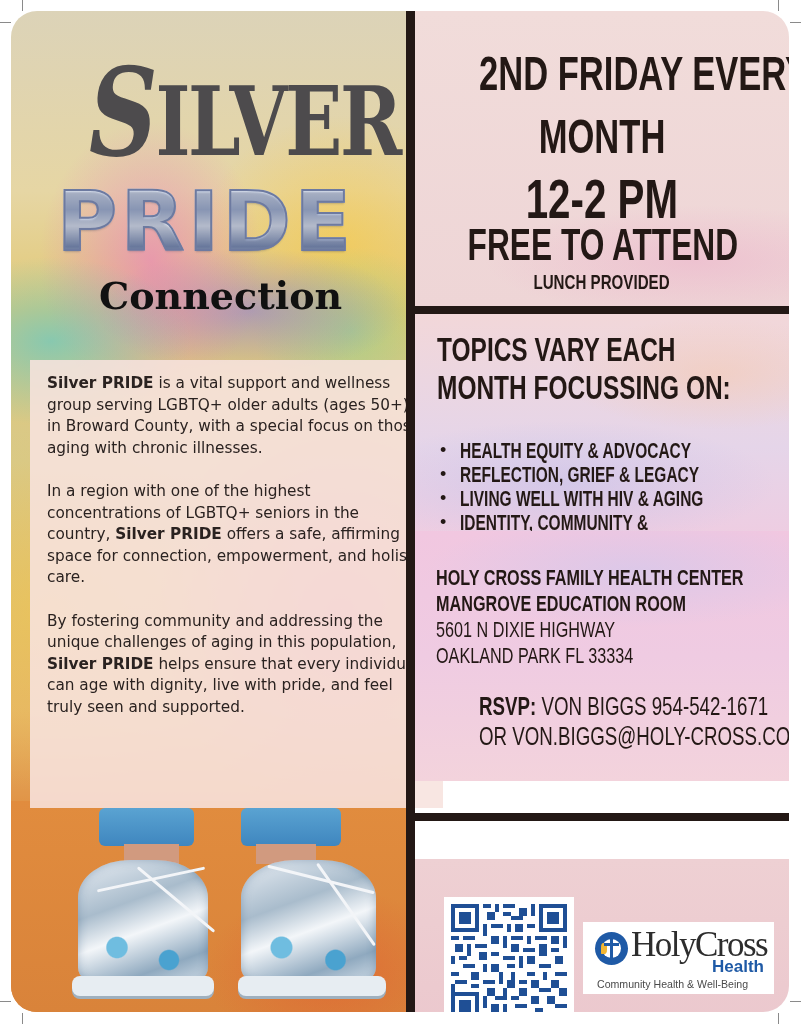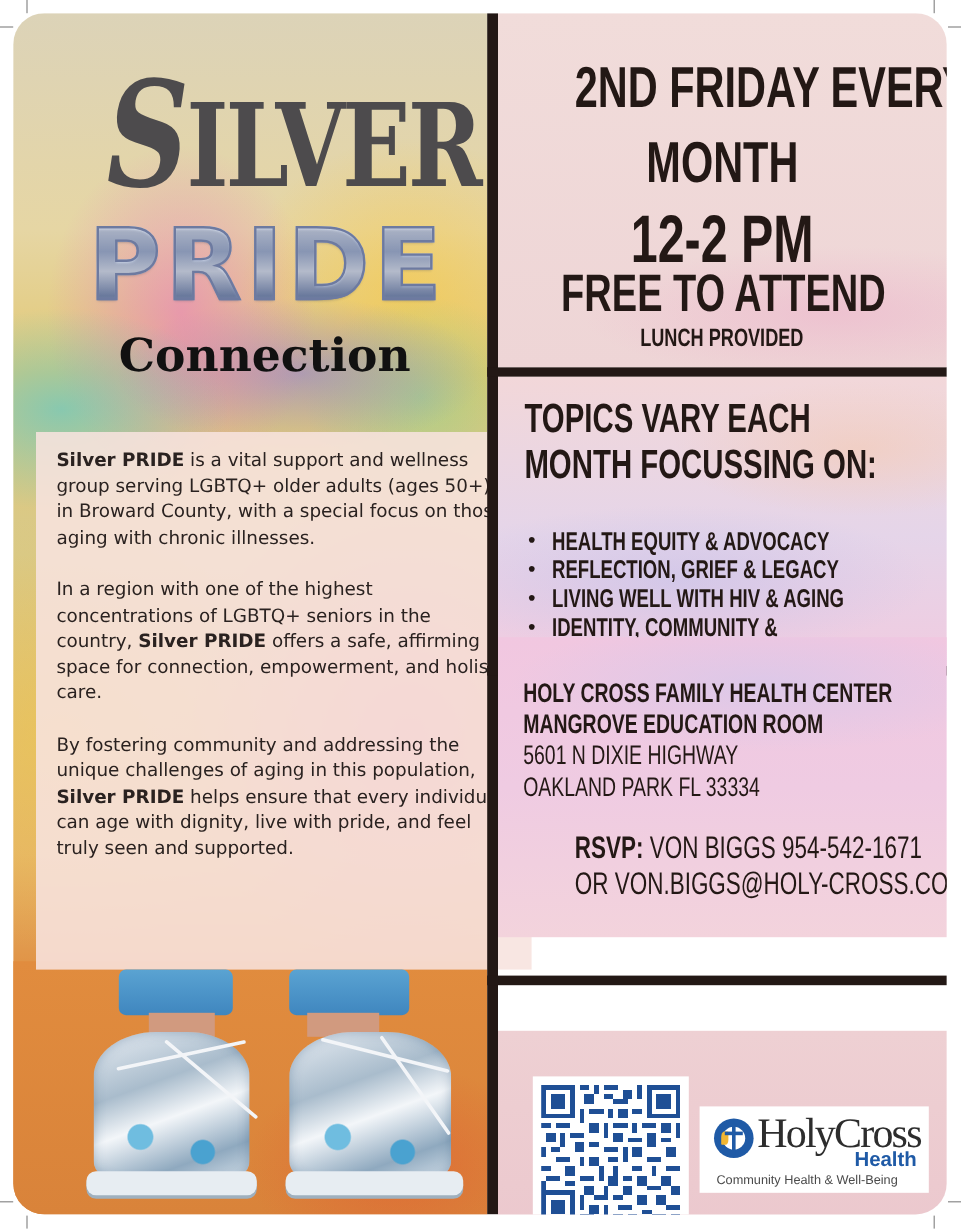--- a/index.html
+++ b/index.html
@@ -35,21 +35,21 @@
   }
 
   .title-silver {
     position: absolute; left: 78px; top: 40px; width: 300px;
     font-family: "DejaVu Serif", serif; font-weight: bold;
     font-size: 96px; line-height: 1; color: #4d4b4d;
     letter-spacing: -3px; transform: scaleX(0.78); transform-origin: left top;
   }
   .title-silver .big-s { font-size: 122px; font-style: italic; }
   .title-pride {
-    position: absolute; left: 63px; top: 170px; width: 330px;
+    position: absolute; left: 46px; top: 170px; width: 330px;
     font-family: "DejaVu Sans", sans-serif; font-weight: bold;
     font-size: 82px; line-height: 1; letter-spacing: 4px;
     color: #c9d3e6;
     background: linear-gradient(180deg, #f3f6fb 0%, #a9b8d6 35%, #e8edf7 55%, #7d8fb5 80%, #d7deec 100%);
     -webkit-background-clip: text; background-clip: text;
     -webkit-text-fill-color: transparent;
     -webkit-text-stroke: 2px #6d7aa0;
     text-shadow: 0 2px 2px rgba(60,70,100,0.3);
   }
   .title-connection {

